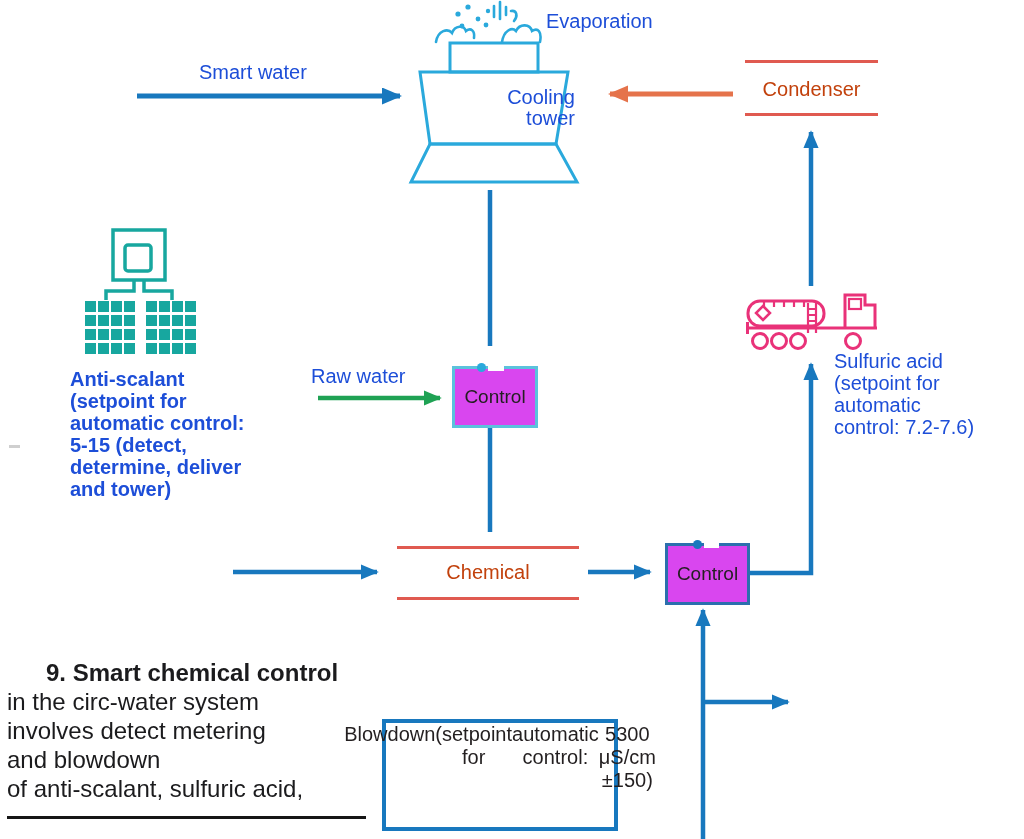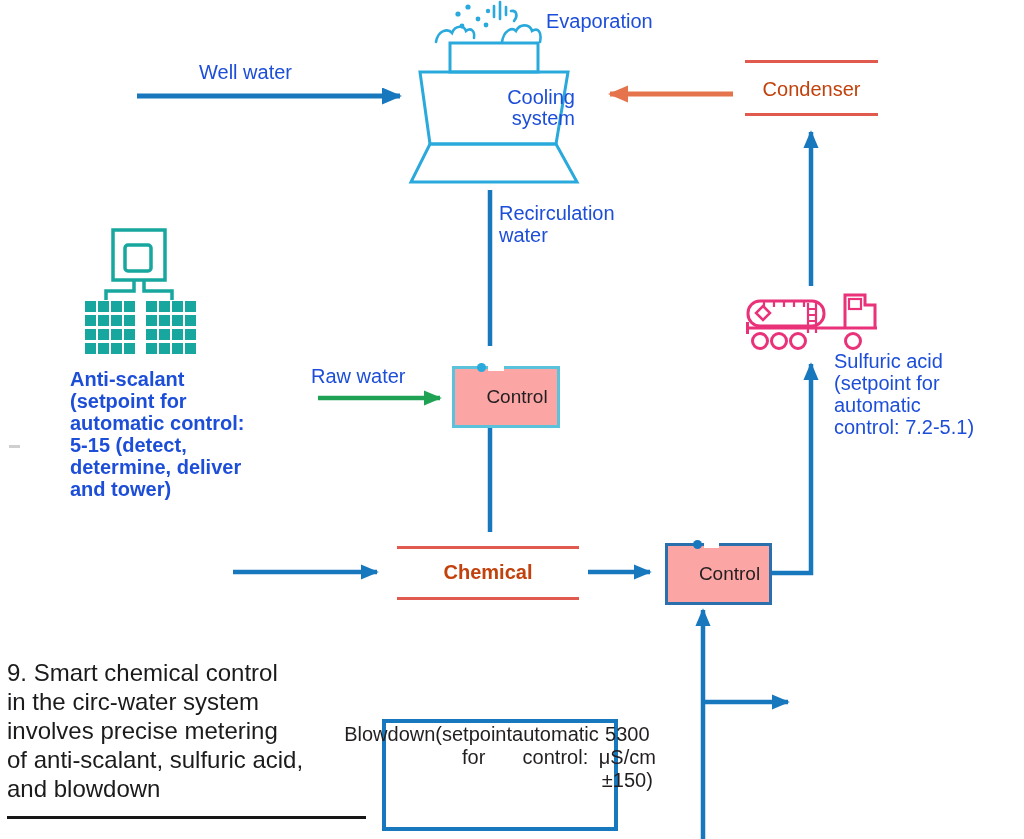--- a/index.html
+++ b/index.html
@@ -2,31 +2,31 @@
 <html><head>
 <meta charset="utf-8">
 <style>
   html,body{margin:0;padding:0;background:#fff;}
   #stage{position:relative;width:1024px;height:839px;background:#ffffff;overflow:hidden;
          font-family:"Liberation Sans","DejaVu Sans",sans-serif;color:#231F20;}
   .abs{position:absolute;}
   .lbl{position:absolute;font-size:20px;line-height:22px;color:#1d4ed8;white-space:nowrap;}
   .center{text-align:right;}
   svg{display:block;}
-  .ctrl{position:absolute;background:#fca5a5;padding-left:22px;}
+  .ctrl{position:absolute;background:#d946ef;}
   .ctrl .face{width:100%;height:100%;display:flex;align-items:center;justify-content:center;
               font-size:19px;color:#231F20;}
   .ctrl .gap{position:absolute;background:#fff;height:7px;top:-5px;}
   .ctrl .dot{position:absolute;width:9px;height:9px;border-radius:50%;top:-6px;}
   .redline{position:absolute;height:3px;background:#E05A50;left:0;width:100%;}
   .node-label{position:absolute;left:0;width:100%;text-align:center;font-size:20px;color:#c2410c;}
   .pallet{position:absolute;background-image:linear-gradient(#17A79F,#17A79F);
           background-size:11px 11px;background-repeat:space;}
   #caption{position:absolute;left:7px;top:658px;font-size:24px;line-height:29px;color:#1b1b1d;}
-  #caption .t{font-weight:normal;}
+  #caption .t{font-weight:bold;margin-left:39px;}
   #blowdown{position:absolute;left:382px;top:719px;width:228px;height:104px;
             border:4px solid #1878BE;background:#fff;display:flex;
             justify-content:center;text-align:center;font-size:20px;line-height:23px;color:#231F20;}
   .rule{position:absolute;background:#161616;}
 </style>
 </head>
 <body>
 
 <div id="stage">
 
@@ -78,37 +78,33 @@
 
   <svg class="abs" style="left:405px;top:40px" width="180" height="146" viewBox="0 0 180 146">
     <g stroke="#2AA9DC" stroke-width="3" fill="none" stroke-linejoin="miter">
       <rect x="45" y="3" width="88" height="29"></rect>
       <polygon points="15,32 163,32 151,104 25,104"></polygon>
       <polygon points="25,104 151,104 172,142 6,142"></polygon>
     </g>
   </svg>
   <div class="lbl center" style="left:415px;top:87px;width:160px;line-height:21px;">
     <span>Cooling</span><br>
-    <span>system</span>
+    <span>tower</span>
   </div>
 
   <div class="lbl" style="left:546px;top:10px;">Evaporation</div>
 
-  <div class="lbl" style="left:199px;top:61px;">Well water</div>
+  <div class="lbl" style="left:199px;top:61px;">Smart water</div>
 
   <div class="abs" style="left:745px;top:60px;width:133px;height:57px;">
     <div class="redline" style="top:0;"></div>
     <div class="node-label" style="top:18px;">Condenser</div>
     <div class="redline" style="top:53px;"></div>
   </div>
 
-  <div class="lbl" style="left:499px;top:202px;">
-    <span>Recirculation</span><br>
-    <span>water</span>
-  </div>
 
   <svg class="abs" style="left:78px;top:228px" width="122" height="74" viewBox="0 0 122 74">
     <g stroke="#17A79F" stroke-width="3.5" fill="none">
       <rect x="35" y="2" width="52" height="50"></rect>
       <rect x="47" y="17" width="26" height="26" rx="3"></rect>
       <path d="M56,52 V63 H28 V72"></path>
       <path d="M66,52 V63 H94 V72"></path>
     </g>
   </svg>
   <div class="pallet" style="left:85px;top:301px;width:50px;height:53px;"></div>
@@ -124,21 +120,21 @@
   </div>
 
   <div class="lbl" style="left:311px;top:365px;">Raw water</div>
 
   <div class="ctrl" style="left:452px;top:366px;width:80px;height:56px;border:3px solid #5BC2DC;">
     <span class="gap" style="left:33px;width:16px;"></span>
     <span class="dot" style="left:22px;background:#2AA9DC;"></span>
     <div class="face">Control</div>
   </div>
 
-  <div class="abs" style="left:397px;top:546px;width:182px;height:54px;font-weight:bold;">
+  <div class="abs" style="left:397px;top:546px;width:182px;height:54px;">
     <div class="redline" style="top:0;"></div>
     <div class="node-label" style="top:15px;">Chemical</div>
     <div class="redline" style="top:51px;"></div>
   </div>
 
   <div class="ctrl" style="left:665px;top:543px;width:79px;height:56px;border:3px solid #2C6FAD;">
     <span class="gap" style="left:36px;width:15px;"></span>
     <span class="dot" style="left:25px;background:#1878BE;"></span>
     <div class="face">Control</div>
   </div>
@@ -158,34 +154,34 @@
       <circle cx="33" cy="50" r="7.5" stroke-width="3"></circle>
       <circle cx="52" cy="50" r="7.5" stroke-width="3"></circle>
       <circle cx="107" cy="50" r="7.5" stroke-width="3"></circle>
     </g>
   </svg>
 
   <div class="lbl" style="left:834px;top:350px;">
     <span>Sulfuric acid</span><br>
     <span>(setpoint for</span><br>
     <span>automatic</span><br>
-    <span>control: 7.2-5.1)</span>
+    <span>control: 7.2-7.6)</span>
   </div>
 
   <div id="blowdown">
     <span>Blowdown</span>
     <span>(setpoint for</span>
     <span>automatic control:</span>
     <span>5300 μS/cm ±150)</span>
   </div>
 
   <div id="caption">
     <div class="t">9. Smart chemical control</div>
     <div>in the circ-water system</div>
-    <div>involves precise metering</div>
+    <div>involves detect metering</div>
+    <div>and blowdown</div>
     <div>of anti-scalant, sulfuric acid,</div>
-    <div>and blowdown</div>
   </div>
   <div class="rule" style="left:7px;top:816px;width:359px;height:3px;"></div>
 
   <div class="abs" style="left:9px;top:445px;width:11px;height:3px;background:#cfcfcf;"></div>
 
 </div>
 
 </body></html>

